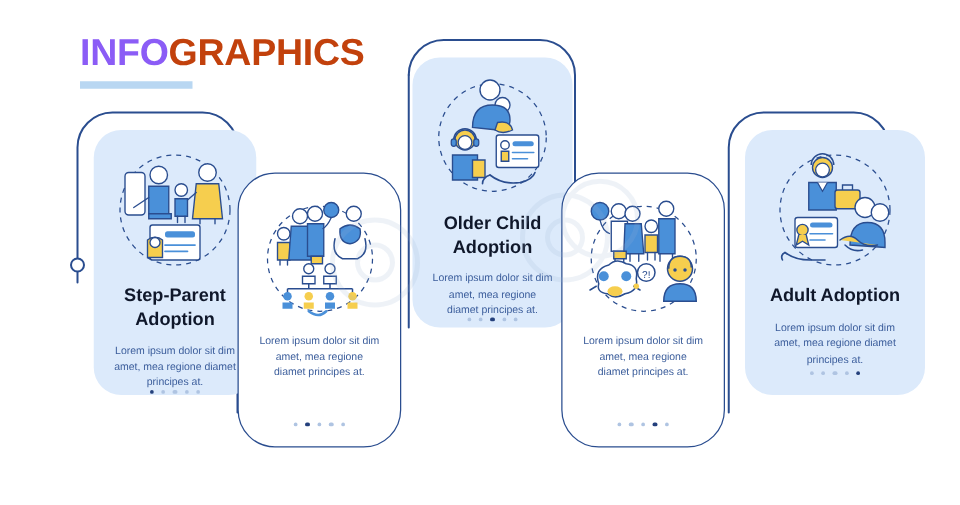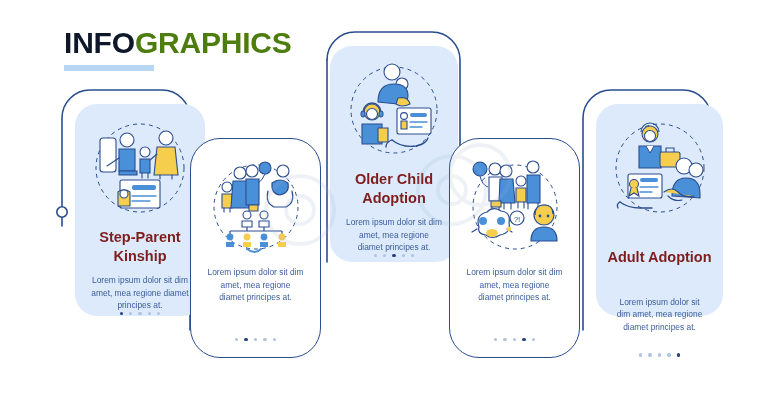--- a/index.html
+++ b/index.html
@@ -30,22 +30,22 @@
     width: 320px;
     height: 56px;
   }
   .title-text {
     font-size: 30px;
     font-weight: bold;
     letter-spacing: -0.2px;
     line-height: 1;
     white-space: nowrap;
   }
-  .title-a { color: #0f172a; }
-  .title-b { color: #4d7c0f; }
+  .title-a { color: #8b5cf6; }
+  .title-b { color: #c2410c; }
   .title-rule {
     margin-top: 7px;
     width: 90px;
     height: 6px;
     background: #B9D7F2;
   }
 
   
   #frames {
     position: absolute;
@@ -76,21 +76,21 @@
   .icon-wrap {
     position: relative;
     width: 108px;
     height: 104px;
     margin-top: 14px;
     flex: none;
   }
   .icon-wrap svg { display: block; }
 
   .card-title {
-    color: #7f1d1d;
+    color: #0f172a;
     font-weight: bold;
     font-size: 14.5px;
     line-height: 1.28;
     text-align: center;
     margin-top: 6px;
     padding: 0 6px;
   }
   .card-body {
     color: #3B5D9B;
     font-size: 8.4px;
@@ -167,21 +167,21 @@
         <path d="M71 36 l-7 6" fill="none" stroke="#2A4D8F" stroke-width="1.1" stroke-linecap="round"></path>
         <path d="M74 57 v4 M86 57 v4" stroke="#2A4D8F" stroke-width="1.1" stroke-linecap="round"></path>
 
         <rect x="34" y="62" width="40" height="28" rx="2" fill="#ffffff" stroke="#2A4D8F" stroke-width="1.1"></rect>
         <rect x="46" y="67" width="24" height="5" rx="2" fill="#4A90D9"></rect>
         <path d="M46 78 h24 M46 83 h18" stroke="#4A90D9" stroke-width="1.4" stroke-linecap="round"></path>
         <path d="M32 74 a9 9 0 0 1 12 0 v14 h-12 z" fill="#F6CE4E" stroke="#2A4D8F" stroke-width="1.1"></path>
         <circle cx="38" cy="76" r="4" fill="#ffffff" stroke="#2A4D8F" stroke-width="1.1"></circle>
       </svg>
     </div>
-    <div class="card-title">Step-Parent Kinship</div>
+    <div class="card-title">Step-Parent Adoption</div>
     <div class="card-body">Lorem ipsum dolor sit dim amet, mea regione diamet principes at.</div>
     <div class="dots">
       <span class="dot on"></span>
       <span class="dot"></span>
       <span class="dot"></span>
       <span class="dot"></span>
       <span class="dot"></span>
     </div>
   </div>
 
@@ -312,21 +312,21 @@
     <div class="card-body">Lorem ipsum dolor sit dim amet, mea regione diamet principes at.</div>
     <div class="dots">
       <span class="dot"></span>
       <span class="dot"></span>
       <span class="dot"></span>
       <span class="dot on"></span>
       <span class="dot"></span>
     </div>
   </div>
 
-  <div class="card filled" style="left:596px; top:104px; width:127px; height:212px;gap:20px;">
+  <div class="card filled" style="left:596px; top:104px; width:144px; height:212px;">
     <div class="icon-wrap">
       <svg width="108" height="104" viewBox="0 0 108 104">
         <circle cx="54" cy="50" r="44" fill="none" stroke="#2A4D8F" stroke-width="1" stroke-dasharray="4 4"></circle>
 
         <circle cx="44" cy="16" r="8" fill="#F6CE4E" stroke="#2A4D8F" stroke-width="1.1"></circle>
         <circle cx="44" cy="18" r="5.5" fill="#ffffff" stroke="#2A4D8F" stroke-width="1.1"></circle>
         <path d="M35 14 a9 9 0 0 1 18 0" fill="none" stroke="#2A4D8F" stroke-width="1.2"></path>
         <path d="M33 28 h22 v22 h-22 z" fill="#4A90D9" stroke="#2A4D8F" stroke-width="1.1"></path>
         <path d="M40 28 l4 7 l4 -7" fill="#ffffff" stroke="#2A4D8F" stroke-width="1"></path>
         <rect x="54" y="34" width="20" height="15" rx="2" fill="#F6CE4E" stroke="#2A4D8F" stroke-width="1.1"></rect>

